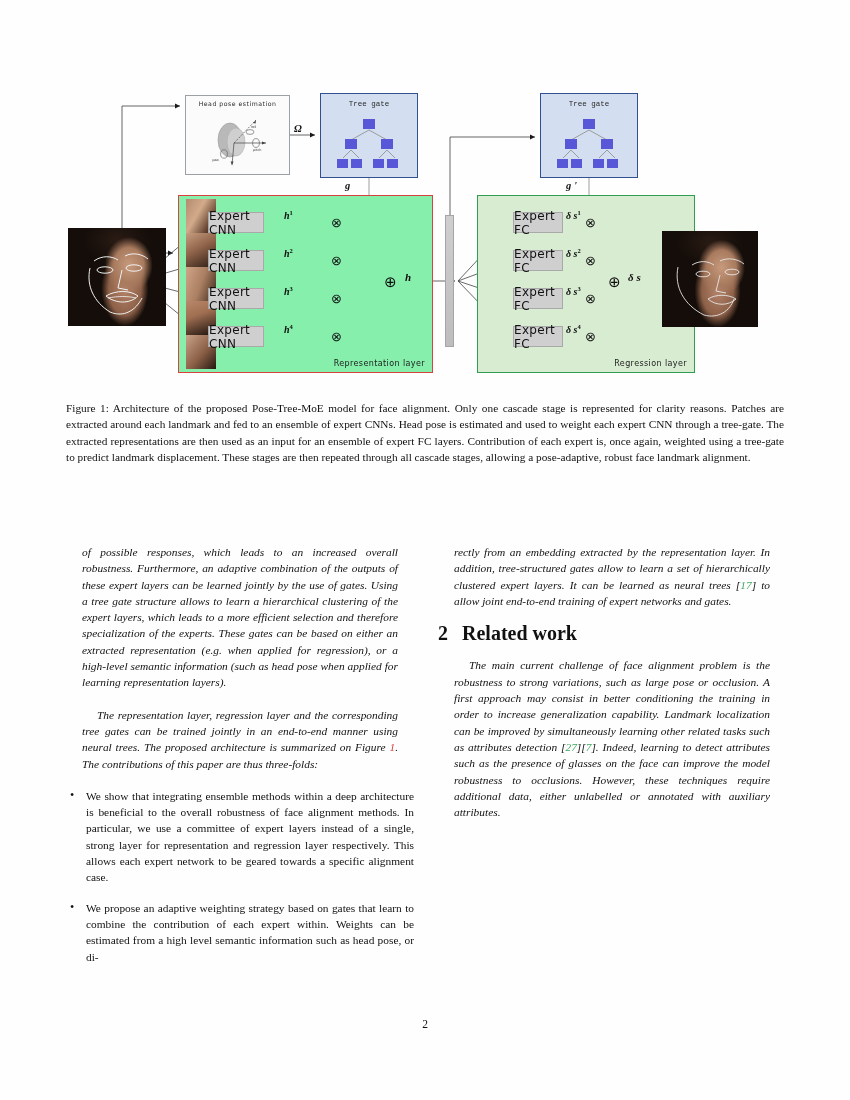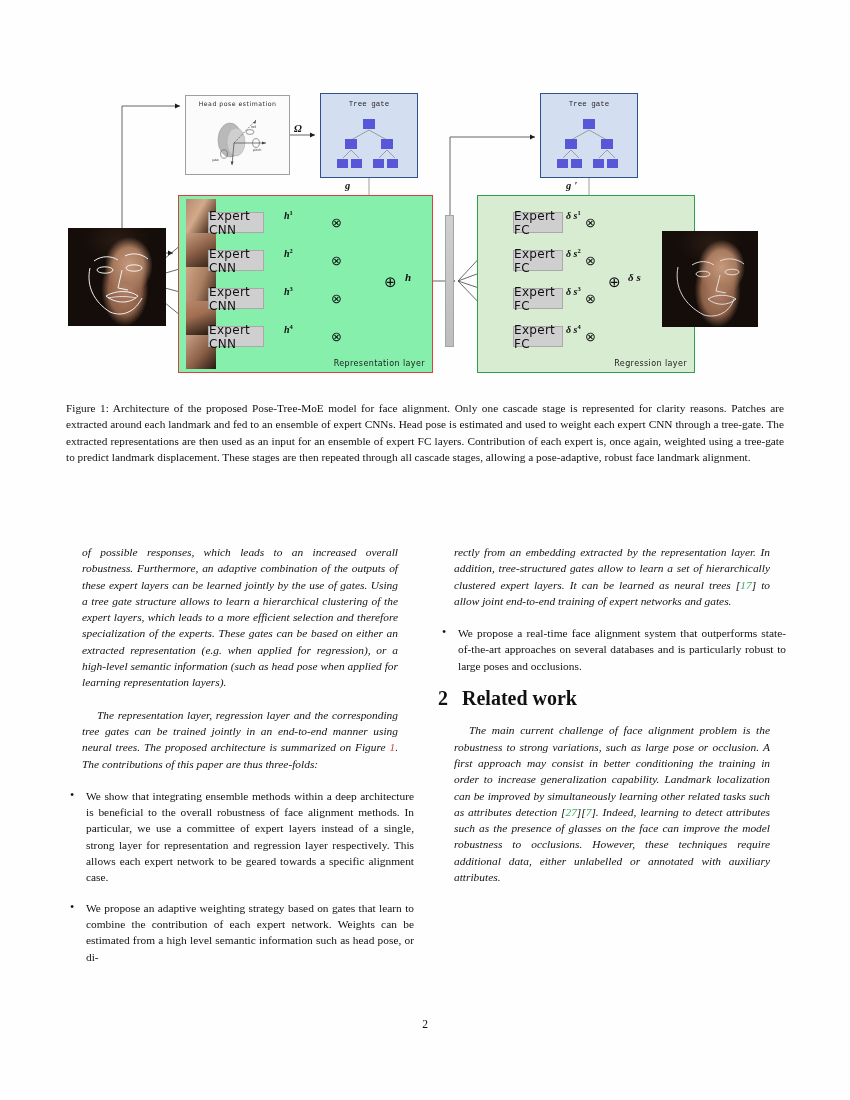--- a/index.html
+++ b/index.html
@@ -455,30 +455,27 @@
     <span>Figure 1:</span><span> Architecture of the proposed Pose-Tree-MoE model for face alignment. Only one cascade stage is represented for clarity reasons. Patches are extracted around each landmark and fed to an ensemble of expert CNNs. Head pose is estimated and used to weight each expert CNN through a tree-gate. The extracted representations are then used as an input for an ensemble of expert FC layers. Contribution of each expert is, once again, weighted using a tree-gate to predict landmark displacement. These stages are then repeated through all cascade stages, allowing a pose-adaptive, robust face landmark alignment.</span>
   </div>
 
   <div class="col col-left">
     <p class="noindent">of possible responses, which leads to an increased overall robustness. Furthermore, an adaptive combination of the outputs of these expert layers can be learned jointly by the use of gates. Using a tree gate structure allows to learn a hierarchical clustering of the expert layers, which leads to a more efficient selection and therefore specialization of the experts. These gates can be based on either an extracted representation (e.g. when applied for regression), or a high-level semantic information (such as head pose when applied for learning representation layers).</p>
 
     <p><span>The representation layer, regression layer and the corresponding tree gates can be trained jointly in an end-to-end manner using neural trees. The proposed architecture is summarized on Figure </span><span class="citered">1</span><span>. The contributions of this paper are thus three-folds:</span></p>
 
     <ul class="bullets">
       <li>We show that integrating ensemble methods within a deep architecture is beneficial to the overall robustness of face alignment methods. In particular, we use a committee of expert layers instead of a single, strong layer for representation and regression layer respectively. This allows each expert network to be geared towards a specific alignment case.</li>
-      <li>We propose an adaptive weighting strategy based on gates that learn to combine the contribution of each expert network. Weights can be estimated from a high level semantic information such as head pose, or di-</li>
+      <li>We propose an adaptive weighting strategy based on gates that learn to combine the contribution of each expert within. Weights can be estimated from a high level semantic information such as head pose, or di-</li>
     </ul>
   </div>
 
   <div class="col col-right">
     <p class="noindent"><span>rectly from an embedding extracted by the representation layer. In addition, tree-structured gates allow to learn a set of hierarchically clustered expert layers. It can be learned as neural trees [</span><span class="cite">17</span><span>] to allow joint end-to-end training of expert networks and gates.</span></p>
 
-    <ul class="bullets">
-      <li>We propose a real-time face alignment system that outperforms state-of-the-art approaches on several databases and is particularly robust to large poses and occlusions.</li>
-    </ul>
 
     <h2 class="section">
       <span class="num">2</span><span>Related work</span>
     </h2>
 
     <p><span>The main current challenge of face alignment problem is the robustness to strong variations, such as large pose or occlusion. A first approach may consist in better conditioning the training in order to increase generalization capability. Landmark localization can be improved by simultaneously learning other related tasks such as attributes detection [</span><span class="cite">27</span><span>][</span><span class="cite">7</span><span>]. Indeed, learning to detect attributes such as the presence of glasses on the face can improve the model robustness to occlusions. However, these techniques require additional data, either unlabelled or annotated with auxiliary attributes.</span></p>
 
   </div>
 
   <div class="pagenum">2</div>

